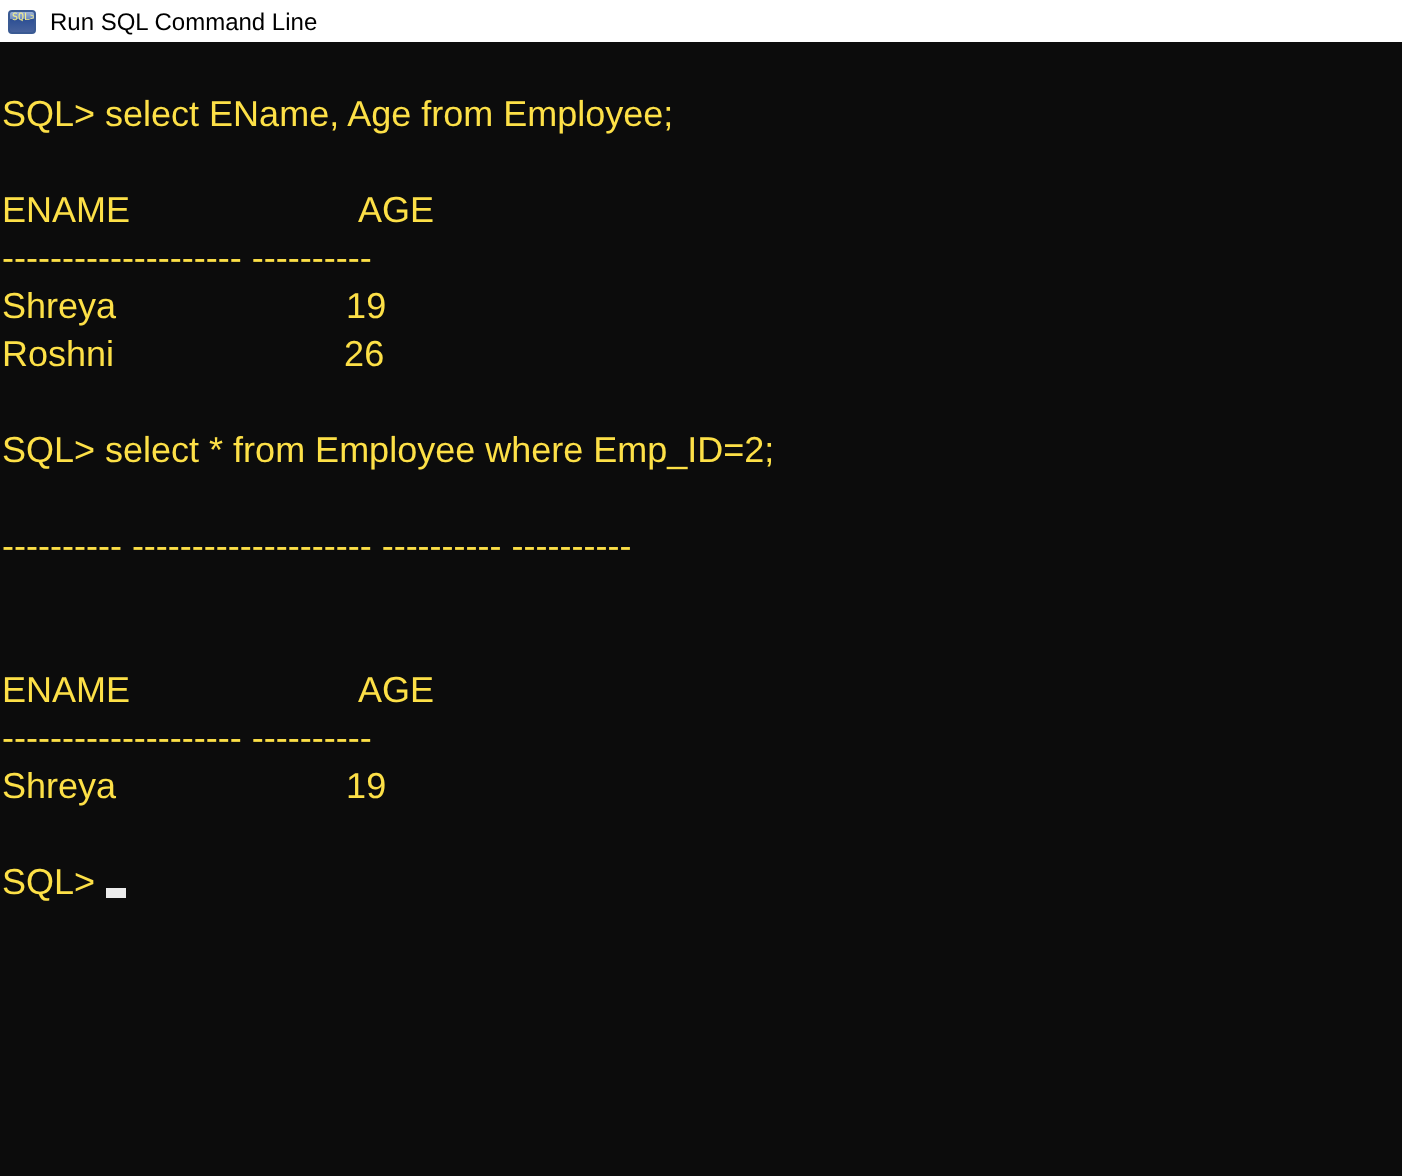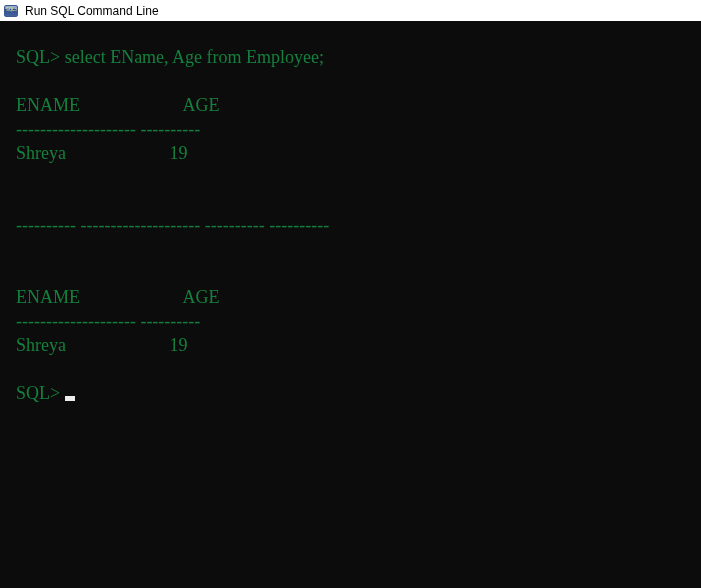--- a/index.html
+++ b/index.html
@@ -36,25 +36,25 @@
     margin-left: 7px;
     font-size: 12px;
     color: #000000;
     white-space: nowrap;
   }
 
   
   .console {
     flex: 1 1 auto;
     background: #0C0C0C;
-    color: #15803d;
-    font-family: Liberation Serif, serif;
+    color: #fde047;
+    font-family: Liberation Sans, sans-serif;
     font-size: 18px;
     line-height: 24px;
-    padding-left: 16px;
+    padding-left: 1px;
     overflow: hidden;
     cursor: text;
   }
   .line {
     white-space: pre;
     height: 24px;
   }
   .prompt-line {
     white-space: pre;
     height: 24px;
@@ -77,21 +77,23 @@
   </div>
 
   <div class="console">
     <div>
         <div class="line"> </div>
         <div class="line">SQL&gt; select EName, Age from Employee;</div>
         <div class="line"> </div>
         <div class="line">ENAME                       AGE</div>
         <div class="line">-------------------- ----------</div>
         <div class="line">Shreya                       19</div>
+        <div class="line">Roshni                       26</div>
         <div class="line"> </div>
+        <div class="line">SQL&gt; select * from Employee where Emp_ID=2;</div>
         <div class="line"> </div>
         <div class="line">---------- -------------------- ---------- ----------</div>
         <div class="line"> </div>
         <div class="line"> </div>
         <div class="line">ENAME                       AGE</div>
         <div class="line">-------------------- ----------</div>
         <div class="line">Shreya                       19</div>
         <div class="line"> </div>
       </div>
     <div class="prompt-line"><span>SQL&gt; </span><span class="cursor"></span></div>

